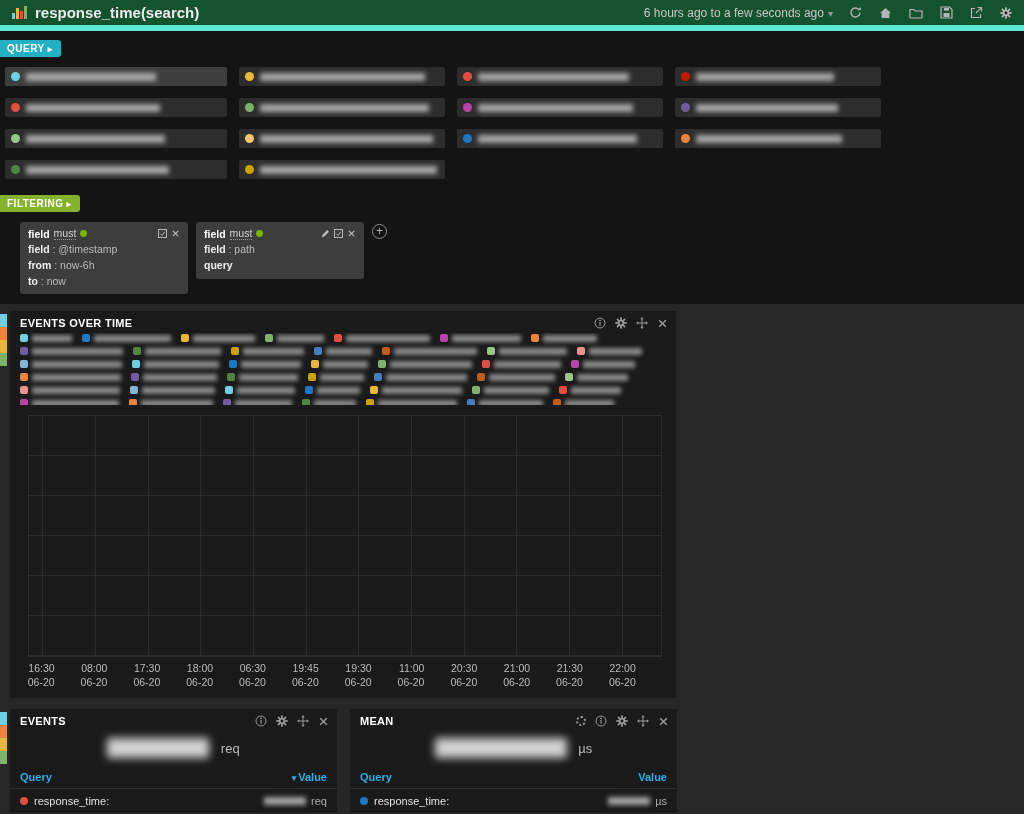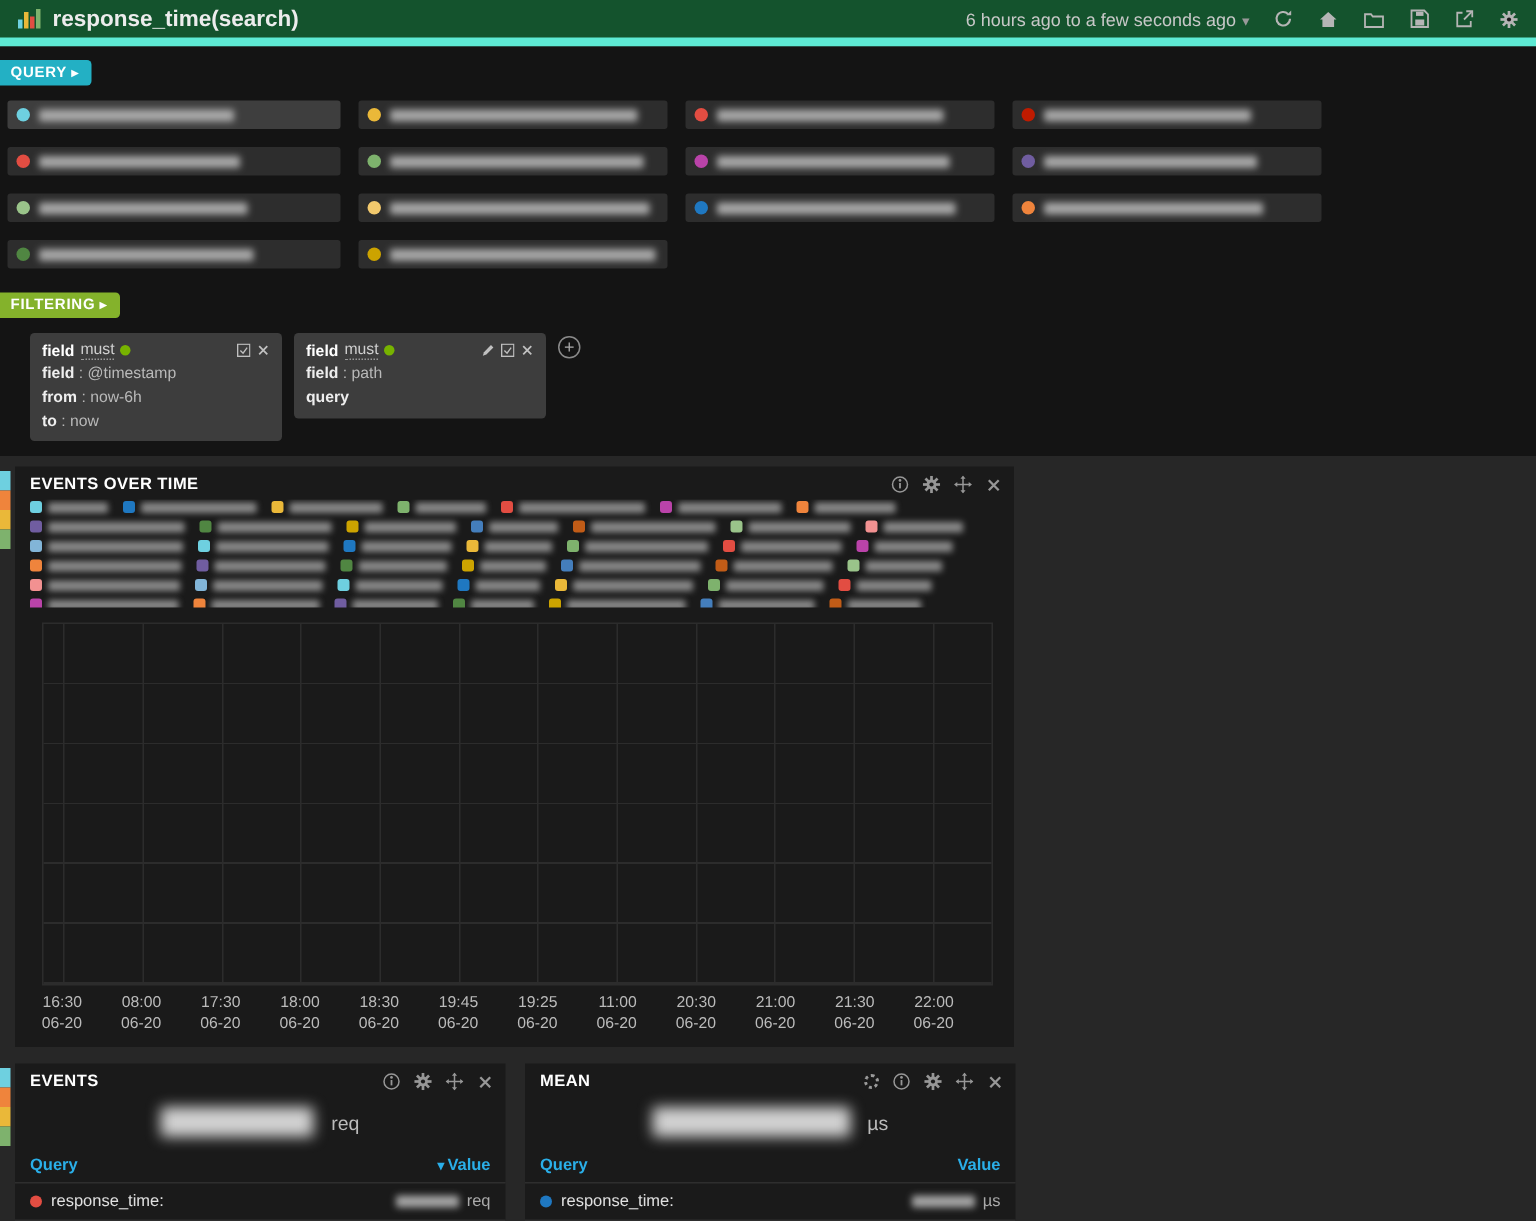--- a/index.html
+++ b/index.html
@@ -1039,29 +1039,29 @@
           </div>
           <div class="x-tick" style="left: 18.75%;">
             <div>17:30</div>
             <div>06-20</div>
           </div>
           <div class="x-tick" style="left: 27.0833%;">
             <div>18:00</div>
             <div>06-20</div>
           </div>
           <div class="x-tick" style="left: 35.4167%;">
-            <div>18:30</div>
+            <div>06:30</div>
             <div>06-20</div>
           </div>
           <div class="x-tick" style="left: 43.75%;">
             <div>19:45</div>
             <div>06-20</div>
           </div>
           <div class="x-tick" style="left: 52.0833%;">
-            <div>19:25</div>
+            <div>19:30</div>
             <div>06-20</div>
           </div>
           <div class="x-tick" style="left: 60.4167%;">
             <div>11:00</div>
             <div>06-20</div>
           </div>
           <div class="x-tick" style="left: 68.75%;">
             <div>20:30</div>
             <div>06-20</div>
           </div>

